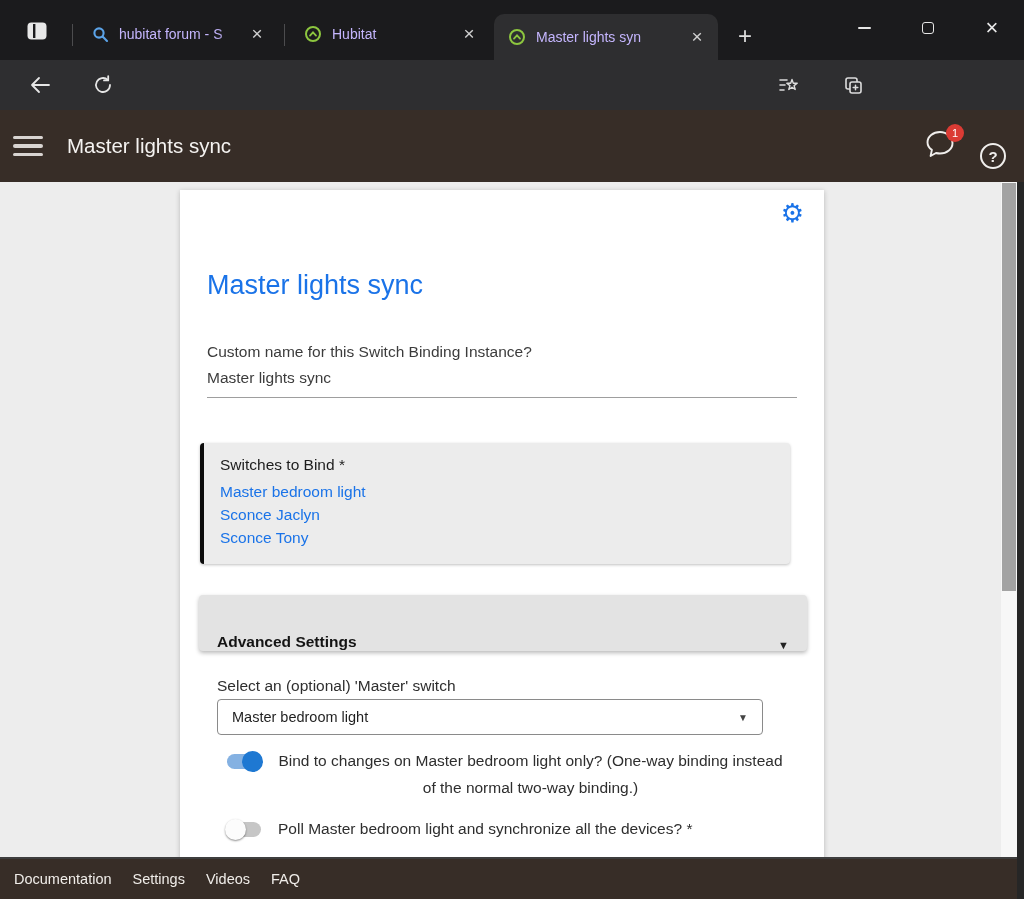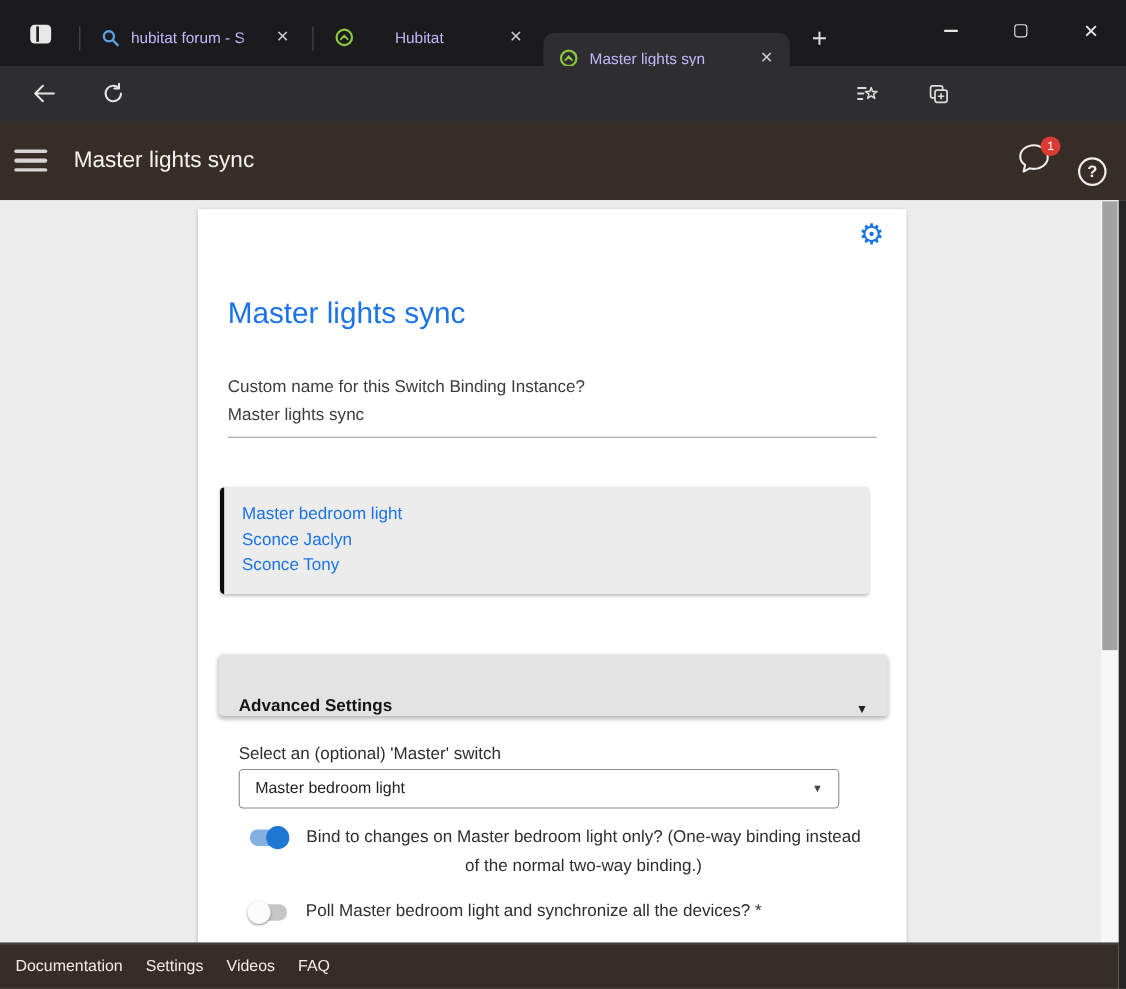--- a/index.html
+++ b/index.html
@@ -7,21 +7,21 @@
   body {
     position: relative; overflow: hidden;
     font-family: "Liberation Sans", sans-serif;
     background: #ededed;
   }
   
   .tabbar { position:absolute; top:0; left:0; width:1024px; height:60px; background:#1b1b1d; }
   .tab-actions { position:absolute; left:22px; top:18px; width:30px; height:26px; display:flex; align-items:center; justify-content:center; border-radius:6px; }
   .tb-divider { position:absolute; top:24px; width:1px; height:22px; background:#4c4c4e; }
   .tab { position:absolute; display:flex; align-items:center; height:36px; top:16px; padding:0 8px 0 14px; border-radius:8px; }
-  .tab.active { top:14px; height:46px; background:#2e2e30; border-radius:10px 10px 0 0;margin-top:16px; }
+  .tab.active { top:14px; height:46px; background:#2e2e30; border-radius:10px 10px 0 0; }
   .tab-label { font-size:14px; color:#c4b5fd; white-space:nowrap; overflow:hidden; flex:1; margin-left:10px;
     -webkit-mask-image:linear-gradient(90deg,#000 78%,transparent 98%); mask-image:linear-gradient(90deg,#000 78%,transparent 98%); }
   .tab-close { width:26px; height:26px; display:flex; align-items:center; justify-content:center; color:#cfcfcf; font-size:19px; border-radius:6px; flex:none; }
   .new-tab { position:absolute; left:730px; top:21px; width:30px; height:30px; display:flex; align-items:center; justify-content:center; color:#dedede; font-size:24px; font-weight:300; border-radius:6px; }
   .win-controls { position:absolute; right:0; top:0; height:56px; display:flex; align-items:center; }
   .win-btn { width:64px; height:48px; display:flex; align-items:center; justify-content:center; }
   .icon-min { width:13px; height:2px; background:#e6e6e6; border-radius:1px; }
   .icon-max { width:12px; height:12px; border:1.4px solid #e6e6e6; border-radius:3px; }
   .icon-close-win { color:#ececec; font-size:22px; font-weight:300; line-height:1; }
   
@@ -103,21 +103,21 @@
   <div class="tab" style="left:78px; width:200px;">
     <svg width="17" height="17" viewBox="0 0 17 17">
       <circle cx="7" cy="7" r="4.6" fill="none" stroke="#5ba3e8" stroke-width="2.1"></circle>
       <line x1="10.6" y1="10.6" x2="15" y2="15" stroke="#5ba3e8" stroke-width="2.1" stroke-linecap="round"></line>
     </svg>
     <span class="tab-label">hubitat forum - S</span>
     <span class="tab-close">×</span>
   </div>
   <div class="tb-divider" style="left:284px"></div>
 
-  <div class="tab" style="left:290px; width:200px;gap:27px;">
+  <div class="tab" style="left:290px; width:200px;">
     <svg width="18" height="18" viewBox="0 0 18 18">
       <circle cx="9" cy="9" r="7" fill="none" stroke="#8dc63f" stroke-width="2"></circle>
       <path d="M6 10.6 L9 7.4 L12 10.6" fill="none" stroke="#8dc63f" stroke-width="1.8" stroke-linecap="round"></path>
     </svg>
     <span class="tab-label">Hubitat</span>
     <span class="tab-close">×</span>
   </div>
 
   <div class="tab active" style="left:494px; width:224px;">
     <svg width="18" height="18" viewBox="0 0 18 18">
@@ -225,20 +225,21 @@
 
 <div class="content">
   <div class="card">
     <div class="gear"><span>⚙</span></div>
     <div class="page-title">Master lights sync</div>
 
     <div class="fld-label">Custom name for this Switch Binding Instance?</div>
     <div class="fld-value">Master lights sync</div>
 
     <div class="bind-box">
+      <div class="bind-label">Switches to Bind *</div>
       <div class="bind-link">Master bedroom light</div>
       <div class="bind-link">Sconce Jaclyn</div>
       <div class="bind-link">Sconce Tony</div>
     </div>
 
     <div class="adv-bar">
       <span class="adv-title">Advanced Settings</span>
       <span class="caret">▼</span>
     </div>
 

